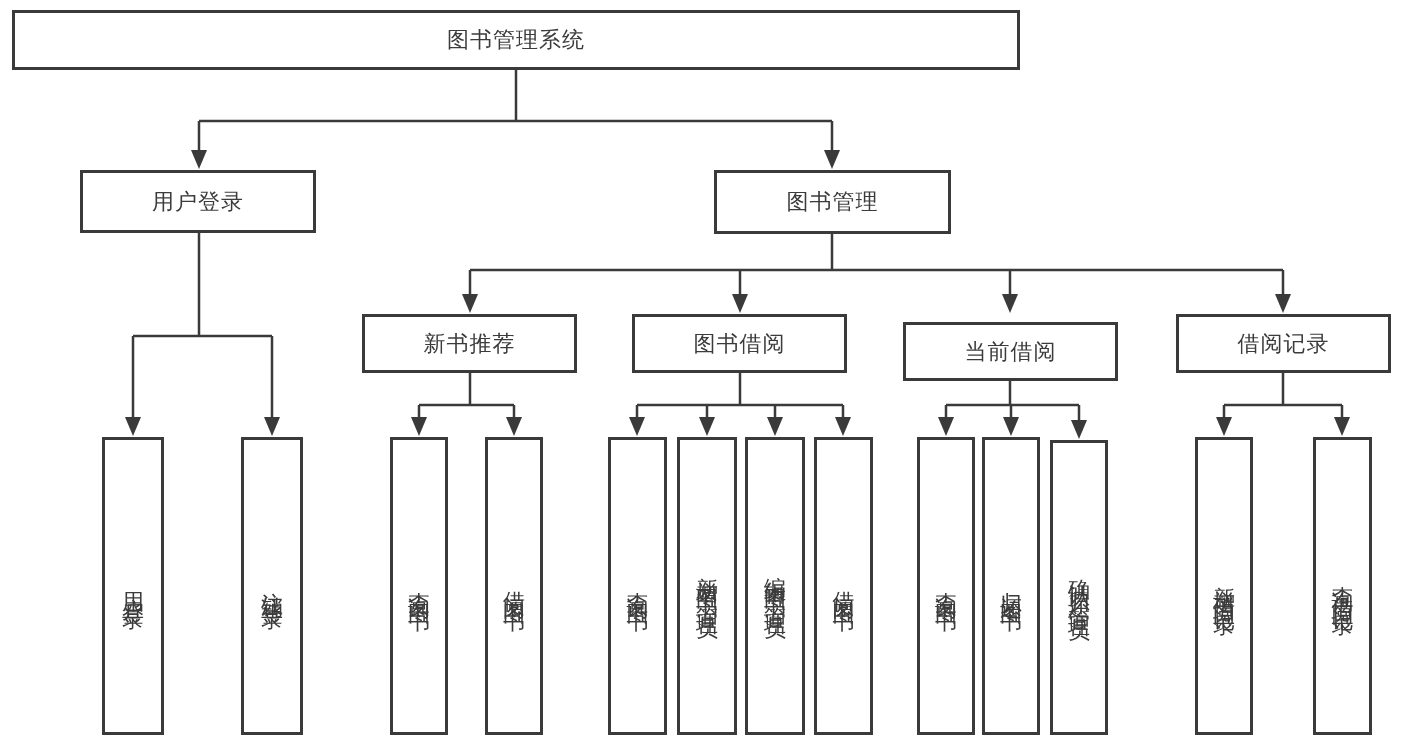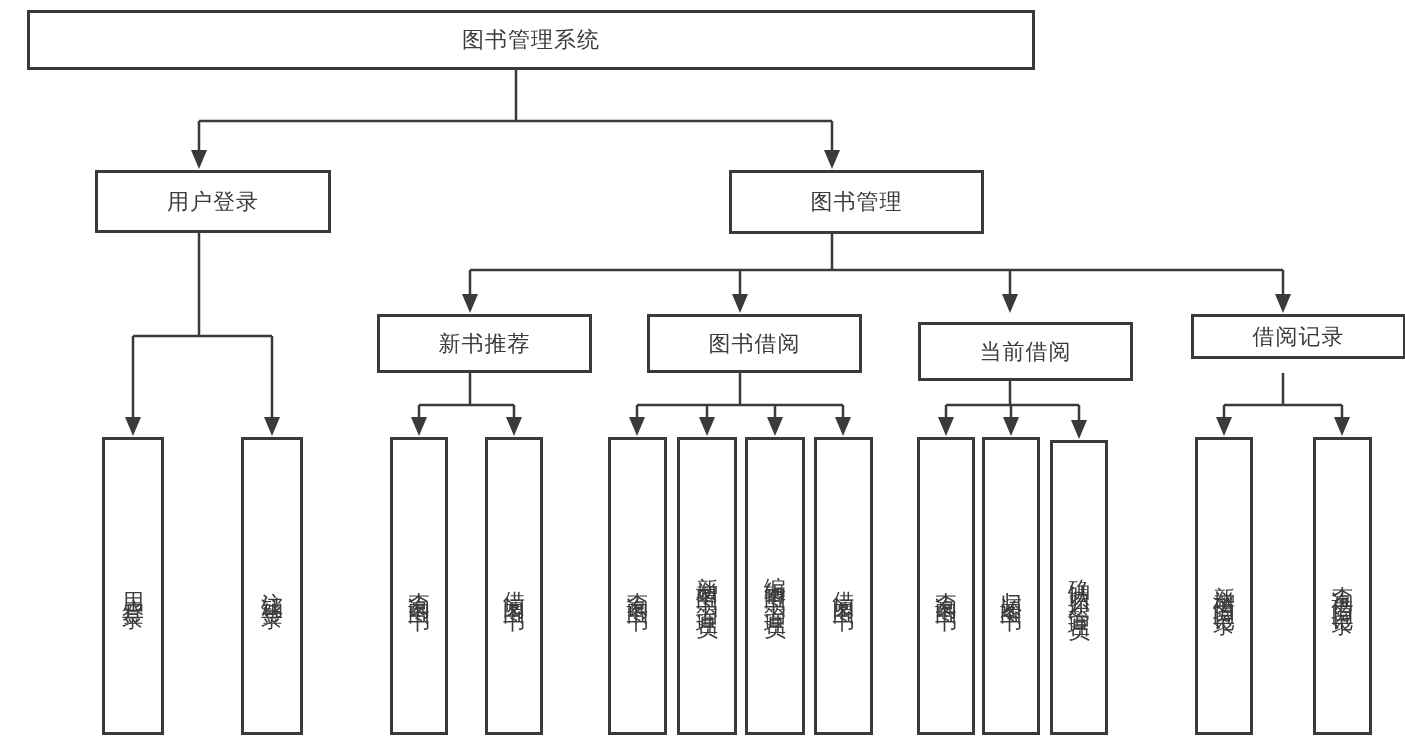--- a/index.html
+++ b/index.html
@@ -38,21 +38,20 @@
     color: #3b3b3b;
     display: flex;
     align-items: center;
     justify-content: center;
     z-index: 2;
   }
   .h-node {
     font-size: 22px;
     letter-spacing: 1px;
     white-space: nowrap;
-    margin-left: 15px;
   }
   .v-node {
     writing-mode: vertical-rl;
     text-orientation: mixed;
     font-size: 22px;
     letter-spacing: 6px;
     line-height: 1.1;
     white-space: nowrap;
   }
   .watermark {
@@ -104,26 +103,26 @@
     <polygon points="1071,420 1087,420 1079,439"></polygon>
 
     <path d="M1283 373 V405 M1224 405 H1342 M1224 405 V419 M1342 405 V419"></path>
     <polygon points="1216,417 1232,417 1224,436"></polygon>
     <polygon points="1334,417 1350,417 1342,436"></polygon>
   </svg>
 
   <div class="node h-node" style="left:12px; top:10px; width:1008px; height:60px;">图书管理系统</div>
 
   <div class="node h-node" style="left:80px; top:170px; width:236px; height:63px;">用户登录</div>
-  <div class="node h-node" style="left:714px; top:170px; width:255px; height:64px;">图书管理</div>
+  <div class="node h-node" style="left:714px; top:170px; width:237px; height:64px;">图书管理</div>
 
   <div class="node h-node" style="left:362px; top:314px; width:215px; height:59px;">新书推荐</div>
   <div class="node h-node" style="left:632px; top:314px; width:215px; height:59px;font-family:Liberation Mono, monospace;">图书借阅</div>
   <div class="node h-node" style="left:903px; top:322px; width:215px; height:59px;font-family:Liberation Serif, serif;">当前借阅</div>
-  <div class="node h-node" style="left:1176px; top:314px; width:215px; height:45px;">借阅记录</div>
+  <div class="node h-node" style="left:1176px; top:314px; width:215px; height:59px;">借阅记录</div>
 
   <div class="node v-node" style="left:102px; top:437px; width:62px; height:298px;">用户登录</div>
   <div class="node v-node" style="left:241px; top:437px; width:62px; height:298px;">注销登录</div>
 
   <div class="node v-node" style="left:390px; top:437px; width:58px; height:298px;">查询图书</div>
   <div class="node v-node" style="left:485px; top:437px; width:58px; height:298px;">借阅图书</div>
 
   <div class="node v-node" style="left:608px; top:437px; width:59px; height:298px;">查询图书</div>
   <div class="node v-node" style="left:677px; top:437px; width:60px; height:298px;">新增图书（管理员）</div>
   <div class="node v-node" style="left:745px; top:437px; width:60px; height:298px;">编辑图书（管理员）</div>

